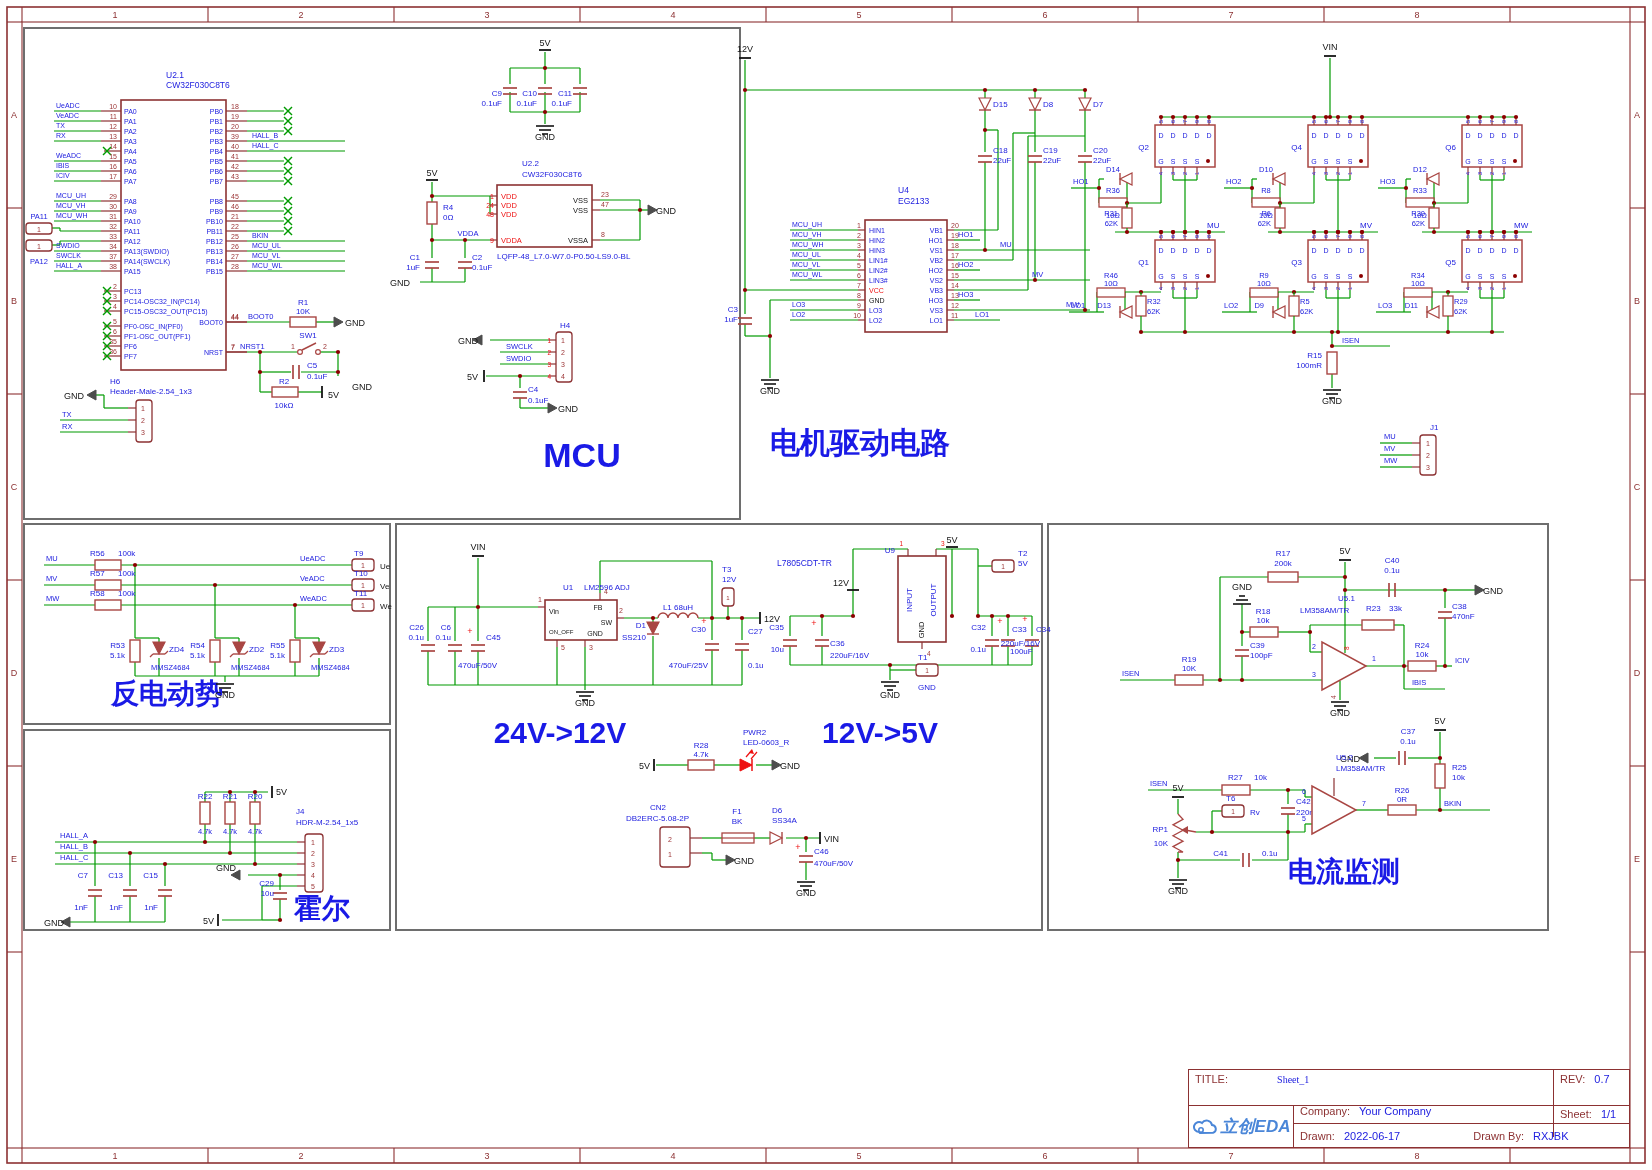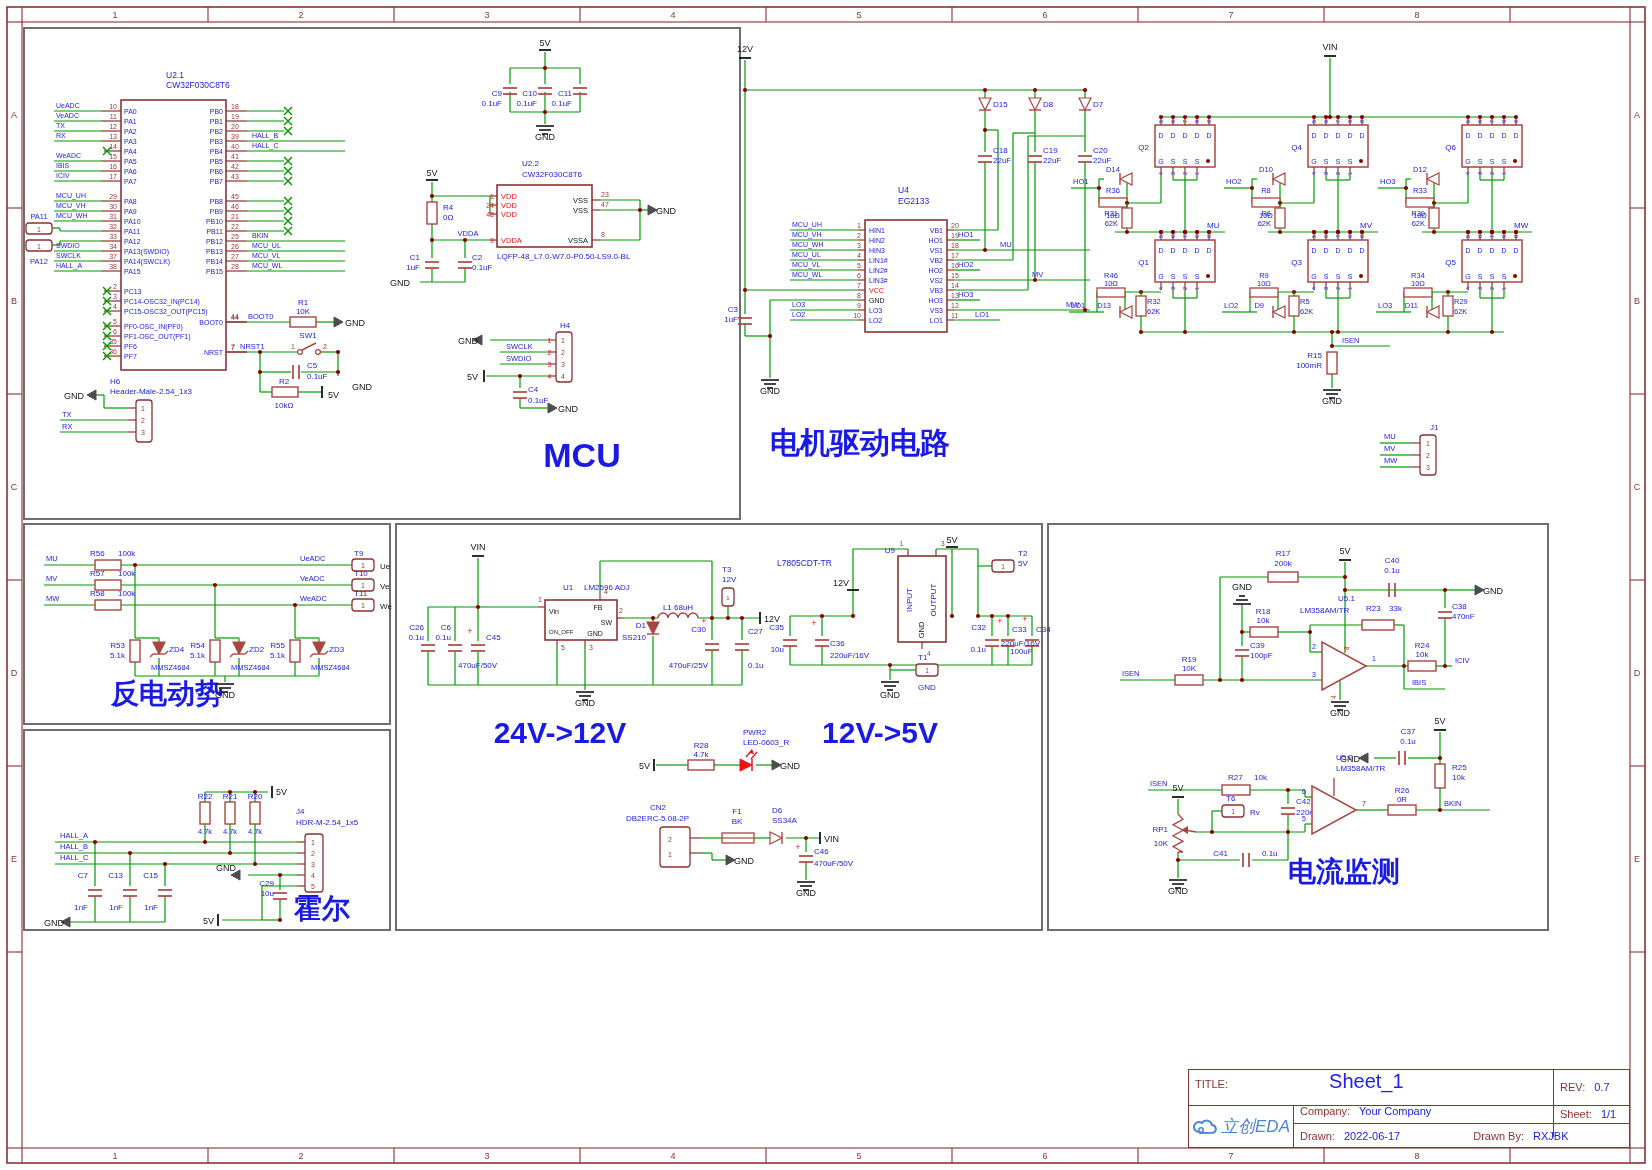--- a/index.html
+++ b/index.html
@@ -12,22 +12,22 @@
   .tb .row1{position:absolute;left:0;top:0;width:441px;height:35px;border-bottom:1px solid #8c3132;}
   .tb .revcell{position:absolute;left:364px;top:0;width:77px;height:35px;border-left:1px solid #8c3132;box-sizing:border-box;}
   .tb .logocell{position:absolute;left:0;top:35px;width:105px;height:43px;border-right:1px solid #8c3132;box-sizing:border-box;
       display:flex;align-items:center;justify-content:center;gap:3px;}
   .tb .comprow{position:absolute;left:105px;top:32px;width:336px;height:22px;border-bottom:1px solid #8c3132;box-sizing:border-box;}
   .tb .sheetcell{position:absolute;left:364px;top:35px;width:77px;height:32px;border-left:1px solid #8c3132;box-sizing:border-box;}
   .tb .daterow{position:absolute;left:105px;top:57px;width:336px;height:21px;box-sizing:border-box;}
   .tb .lab{color:#8c3132;}
   .tb .val{color:#2121df;}
   .tb .pad{padding:3px 6px;display:inline-block;}
-  .tb .title-val{font-size:20px;margin-left:92px;}
-  .logo-txt{color:#4a86d8;font-weight:normal;font-style:italic;font-size:17px;}
+  .tb .title-val{font-size:10px;margin-left:40px;font-family:Liberation Serif, serif;}
+  .logo-txt{color:#4a86d8;font-weight:bold;font-style:italic;font-size:17px;}
 </style>
 </head>
 <body>
 
 <div class="page">
   <svg id="cv" width="1652" height="1170" viewBox="0 0 1652 1170">
       <g>
         <rect x="7" y="7" width="1638" height="1156" stroke="#8c3132" stroke-width="1.6" fill="none" rx="0"></rect>
         <rect x="22" y="22" width="1608" height="1126" stroke="#8c3132" stroke-width="1.1" fill="none" rx="0"></rect>
         <line x1="22" y1="7" x2="22" y2="22" stroke="#8c3132" stroke-width="1.1"></line>
@@ -1682,21 +1682,21 @@
         <circle cx="1178" cy="860" r="2.1" fill="#8c0000"></circle>
       </g>
     </svg>
 
   <div class="tb">
     <div class="row1">
       <span class="pad lab">TITLE:</span>
       <span class="val title-val">Sheet_1</span>
     </div>
     <div class="revcell">
-      <span class="pad lab" style="margin-top:8px">REV:</span>
+      <span class="pad lab" style="">REV:</span>
       <span class="val">0.7</span>
     </div>
     <div class="logocell">
       <svg width="26" height="16" viewBox="0 0 26 16">
         <path d="M7 13 a5 5 0 1 1 3 -9 a5.5 5.5 0 0 1 10 2 a4 4 0 0 1 1 7.8 L8 14 Z" fill="none" stroke="#4a86d8" stroke-width="2"></path>
         <circle cx="9" cy="11" r="2.2" fill="none" stroke="#4a86d8" stroke-width="1.6"></circle>
       </svg>
       <span class="logo-txt">立创EDA</span>
     </div>
     <div class="comprow">

